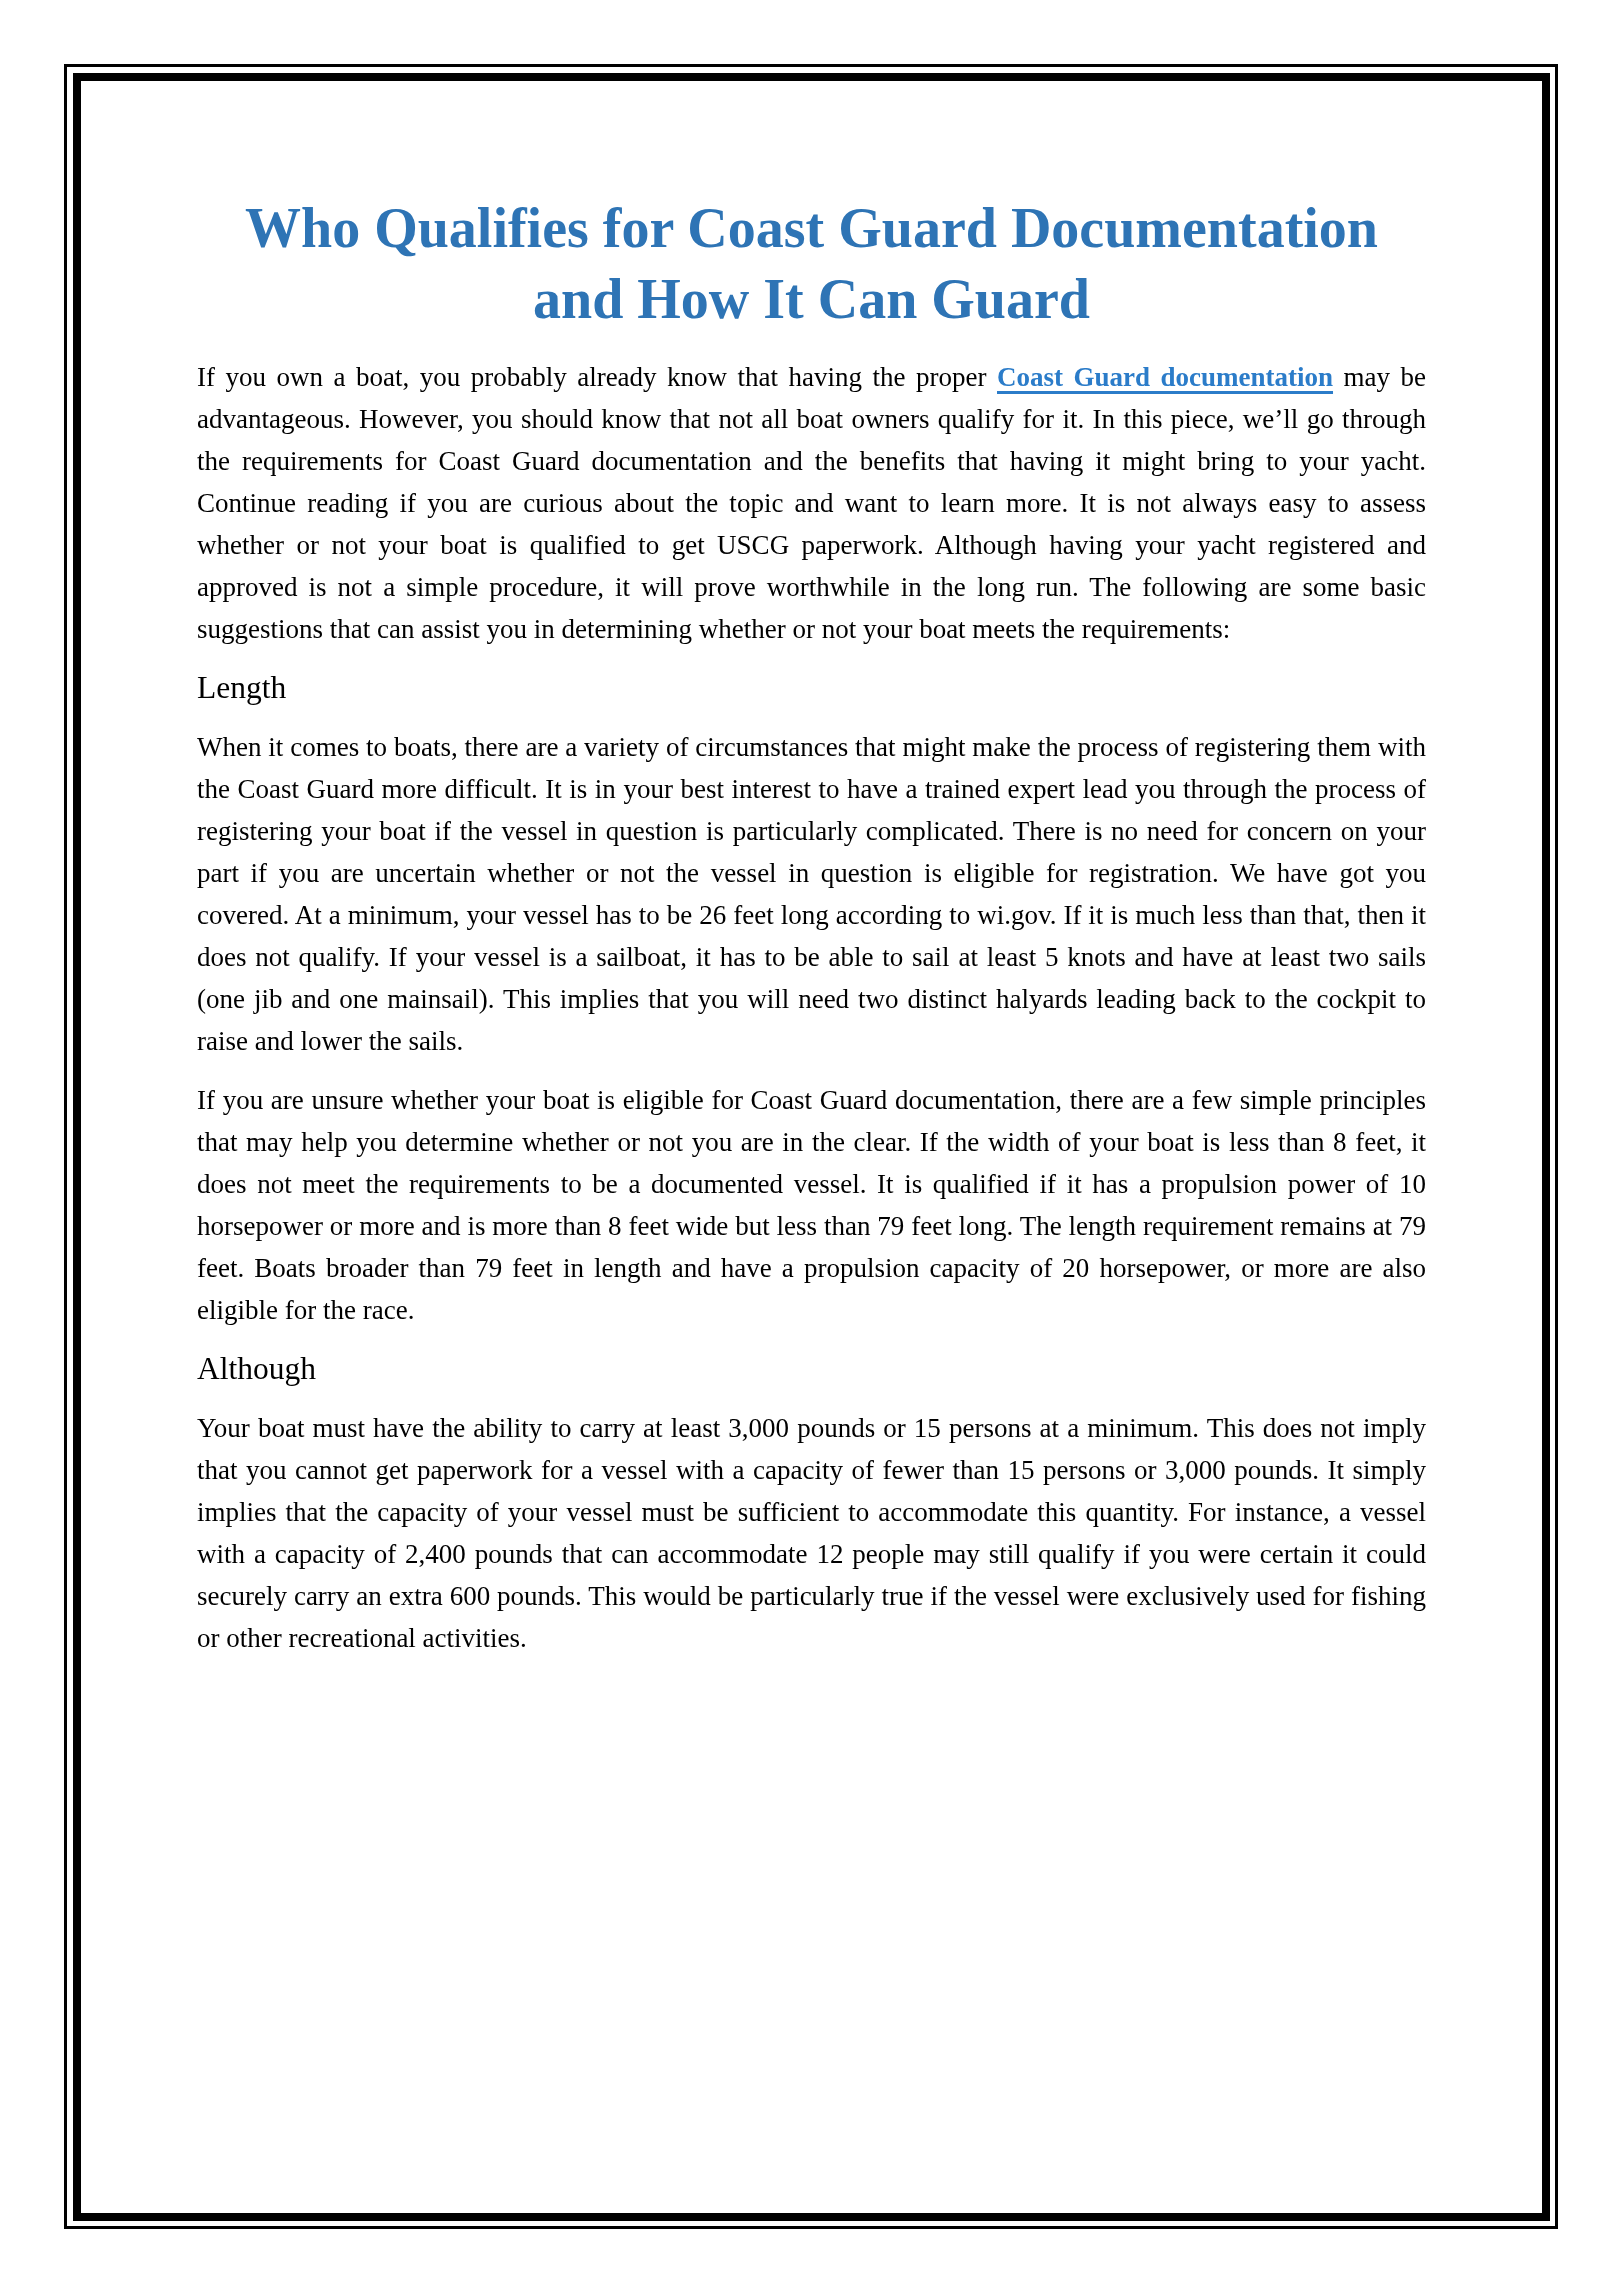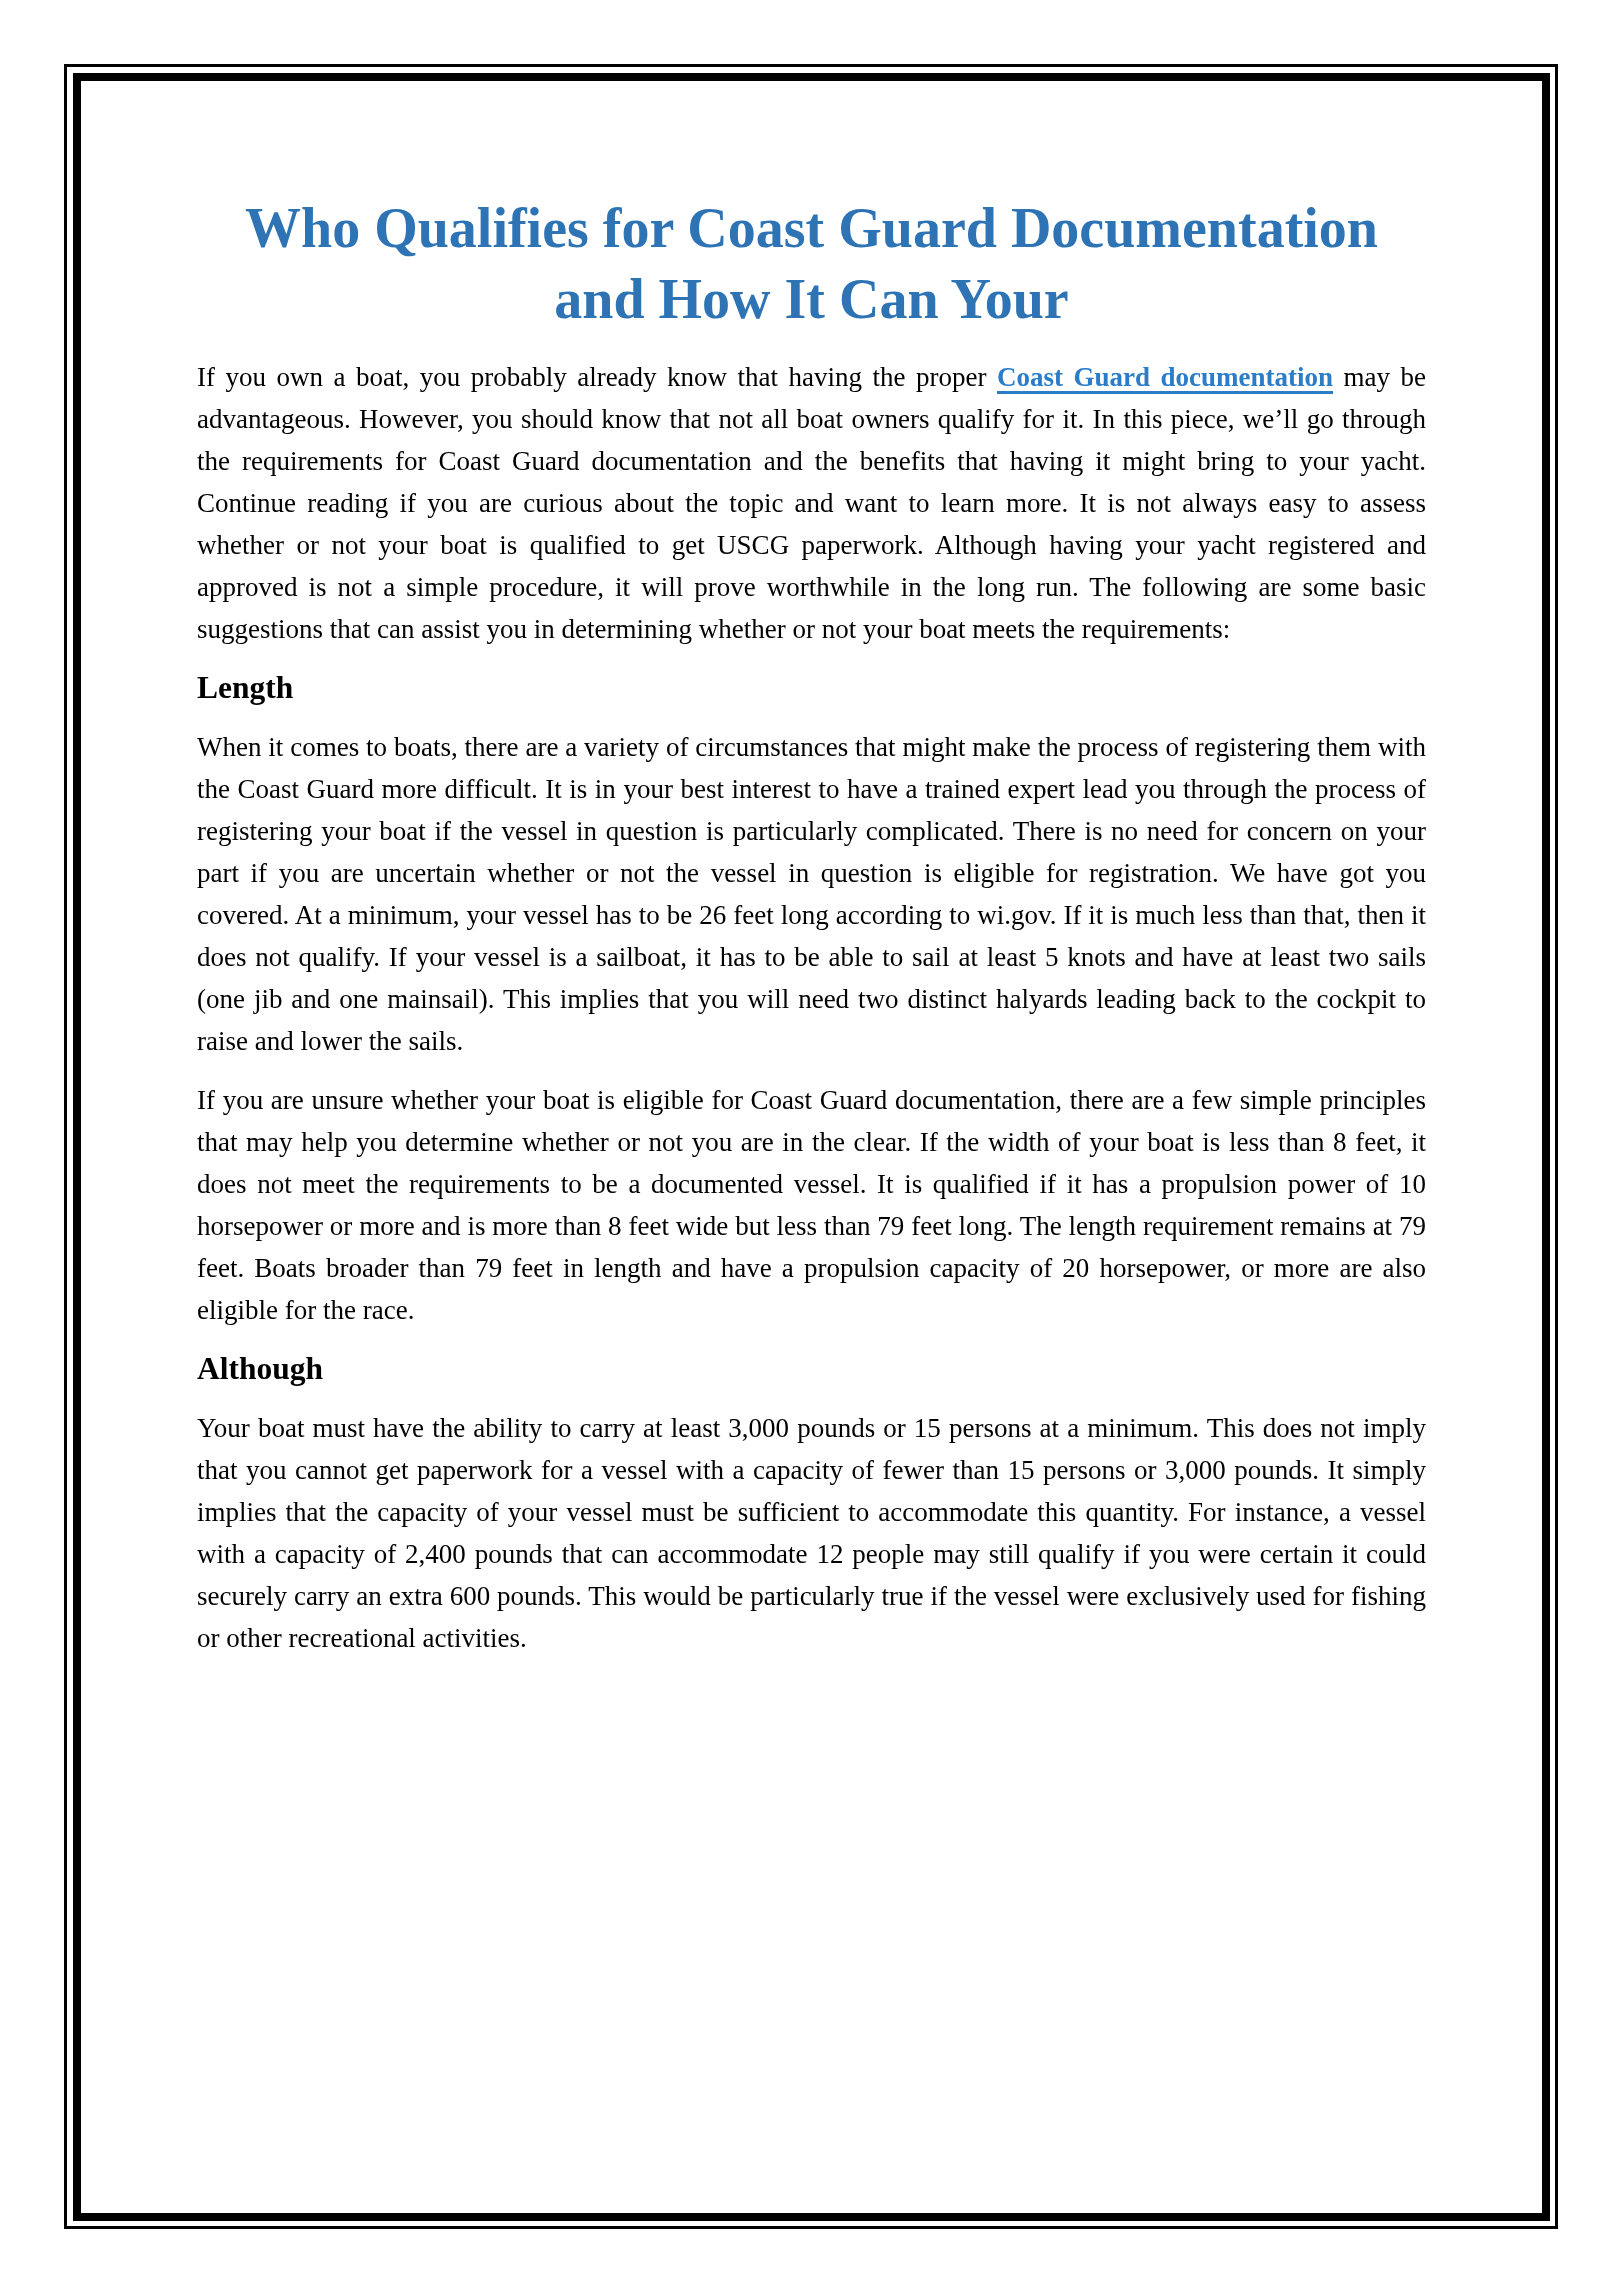--- a/index.html
+++ b/index.html
@@ -45,21 +45,21 @@
   p.body-text {
     margin: 17px 0;
     font-size: 27px;
     line-height: 42px;
     text-align: justify;
   }
   h2.section-heading {
     margin: 17px 0;
     font-size: 31.5px;
     line-height: 42px;
-    font-weight: bold;
+    font-weight: normal;
     text-align: left;
   }
   a.doc-link {
     color: #2B7CC9;
     font-weight: bold;
     text-decoration: underline;
     text-decoration-thickness: 3.1px;
     text-underline-offset: 5.4px;
   }
 </style>
@@ -67,21 +67,21 @@
 <body>
 
 <div class="page">
   <div class="frame-outer"></div>
   <div class="frame-inner"></div>
 
   <div class="content">
 
     <h1 class="doc-title">
       <span>Who Qualifies for Coast Guard Documentation</span><br>
-      <span>and How It Can Your</span>
+      <span>and How It Can Guard</span>
     </h1>
 
     <p class="body-text"><span>If you own a boat, you probably already know that having the proper </span><a class="doc-link" href="#">Coast Guard documentation</a><span> may be advantageous. However, you should know that not all boat owners qualify for it. In this piece, we’ll go through the requirements for Coast Guard documentation and the benefits that having it might bring to your yacht. Continue reading if you are curious about the topic and want to learn more. It is not always easy to assess whether or not your boat is qualified to get USCG paperwork. Although having your yacht registered and approved is not a simple procedure, it will prove worthwhile in the long run. The following are some basic suggestions that can assist you in determining whether or not your boat meets the requirements:</span></p>
 
     <h2 class="section-heading">Length</h2>
 
     <p class="body-text">When it comes to boats, there are a variety of circumstances that might make the process of registering them with the Coast Guard more difficult. It is in your best interest to have a trained expert lead you through the process of registering your boat if the vessel in question is particularly complicated. There is no need for concern on your part if you are uncertain whether or not the vessel in question is eligible for registration. We have got you covered. At a minimum, your vessel has to be 26 feet long according to wi.gov. If it is much less than that, then it does not qualify. If your vessel is a sailboat, it has to be able to sail at least 5 knots and have at least two sails (one jib and one mainsail). This implies that you will need two distinct halyards leading back to the cockpit to raise and lower the sails.</p>
 
 
     <p class="body-text">If you are unsure whether your boat is eligible for Coast Guard documentation, there are a few simple principles that may help you determine whether or not you are in the clear. If the width of your boat is less than 8 feet, it does not meet the requirements to be a documented vessel. It is qualified if it has a propulsion power of 10 horsepower or more and is more than 8 feet wide but less than 79 feet long. The length requirement remains at 79 feet. Boats broader than 79 feet in length and have a propulsion capacity of 20 horsepower, or more are also eligible for the race.</p>

